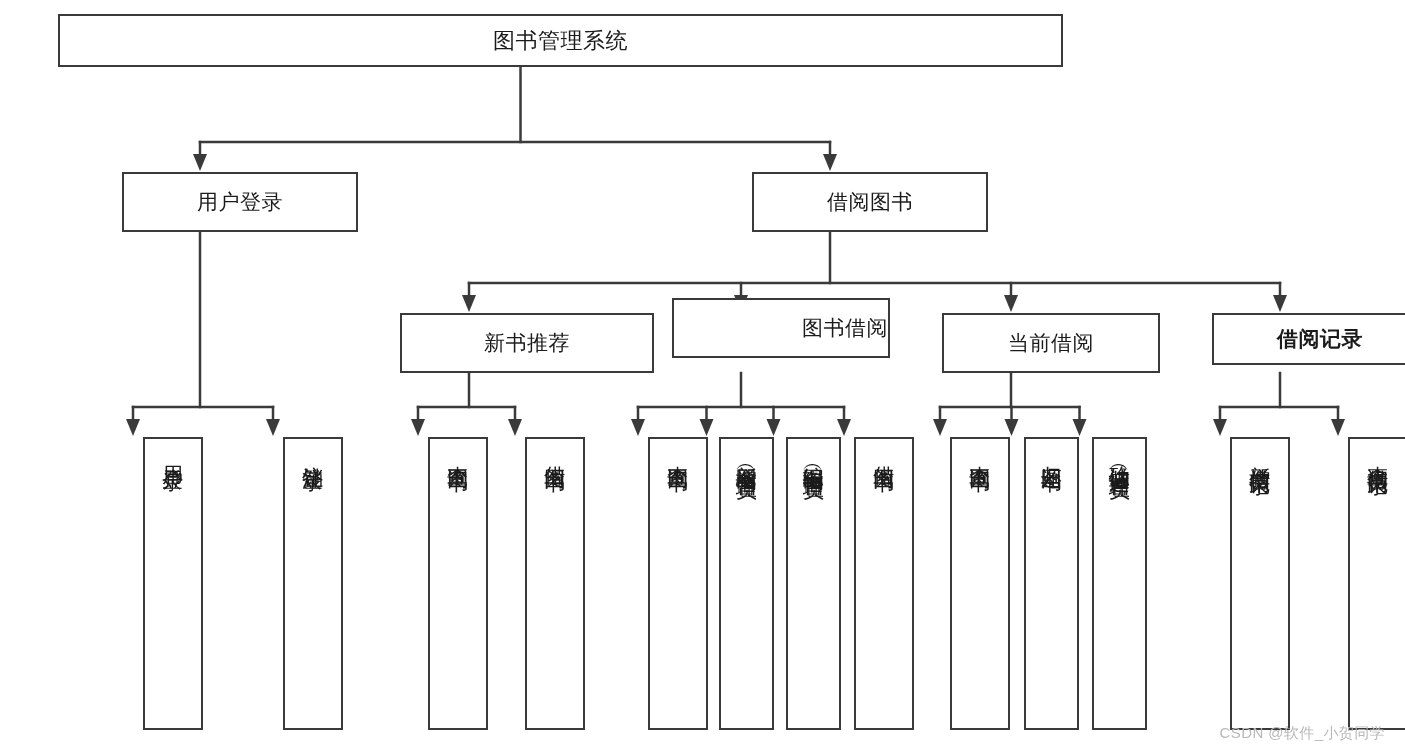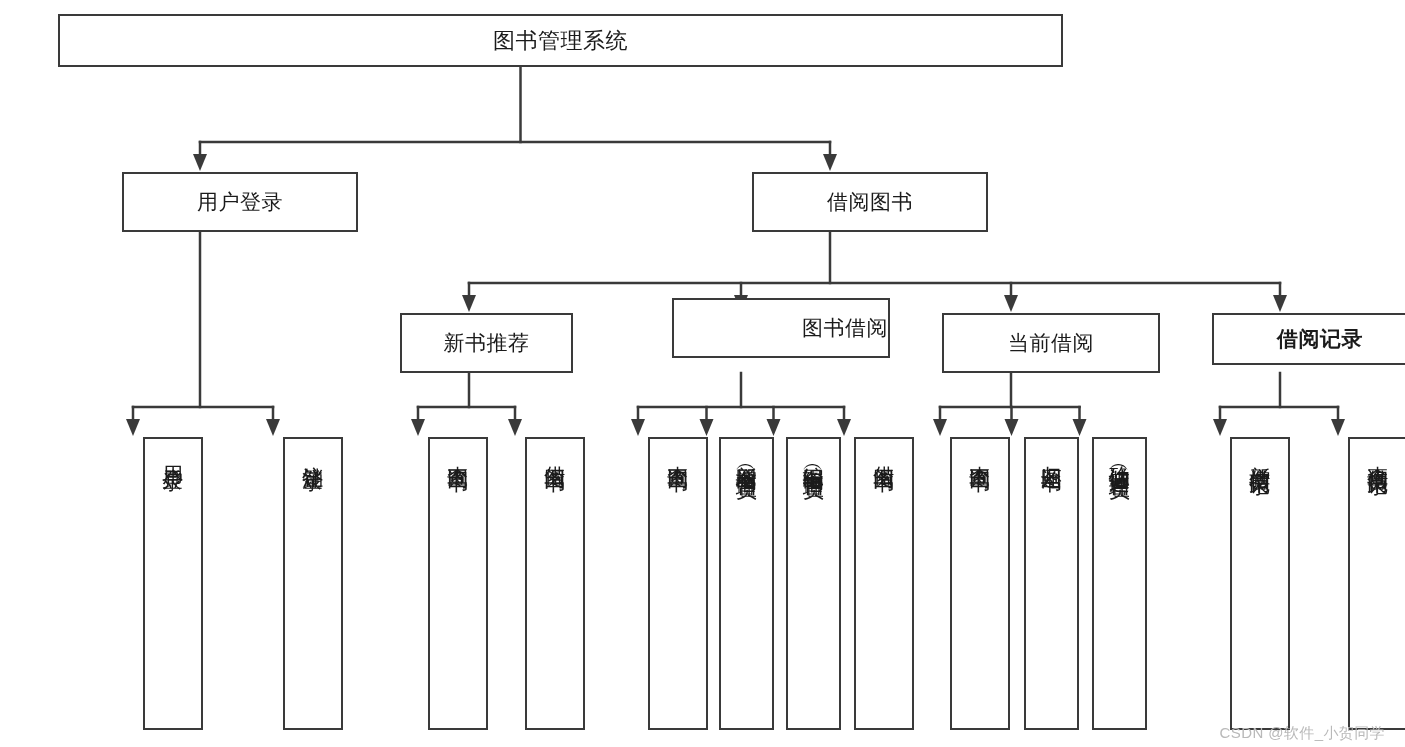--- a/index.html
+++ b/index.html
@@ -139,21 +139,21 @@
     <span class="node-label">图书管理系统</span>
   </div>
 
   <div class="node h" id="node-user-login" style="left: 82px; top: 172px; width: 236px; height: 60px; border-color: rgb(58, 58, 58); color: rgb(27, 27, 27);">
     <span class="node-label">用户登录</span>
   </div>
   <div class="node h" id="node-book-manage" style="left: 712px; top: 172px; width: 236px; height: 60px; border-color: rgb(58, 58, 58); color: rgb(27, 27, 27);">
     <span class="node-label">借阅图书</span>
   </div>
 
-  <div class="node h" id="node-new-book-recommend" style="left: 360px; top: 313px; width: 173px; height: 60px; border-color: rgb(58, 58, 58); color: rgb(27, 27, 27);">
+  <div class="node h" id="node-new-book-recommend" style="left: 360px; top: 313px; width: 254px; height: 60px; border-color: rgb(58, 58, 58); color: rgb(27, 27, 27);">
     <span class="node-label">新书推荐</span>
   </div>
   <div class="node h" id="node-book-borrow" style="left: 632px; top: 298px; width: 218px; height: 60px; border-color: rgb(58, 58, 58); color: rgb(27, 27, 27); justify-content: flex-end;">
     <span class="node-label">图书借阅</span>
   </div>
   <div class="node h" id="node-current-borrow" style="left: 902px; top: 313px; width: 218px; height: 60px; border-color: rgb(58, 58, 58); color: rgb(27, 27, 27); align-items: center;">
     <span class="node-label">当前借阅</span>
   </div>
   <div class="node h" id="node-borrow-record" style="left: 1172px; top: 313px; width: 216px; height: 52px; border-color: rgb(58, 58, 58); color: rgb(27, 27, 27); font-weight: bold;">
     <span class="node-label">借阅记录</span>

